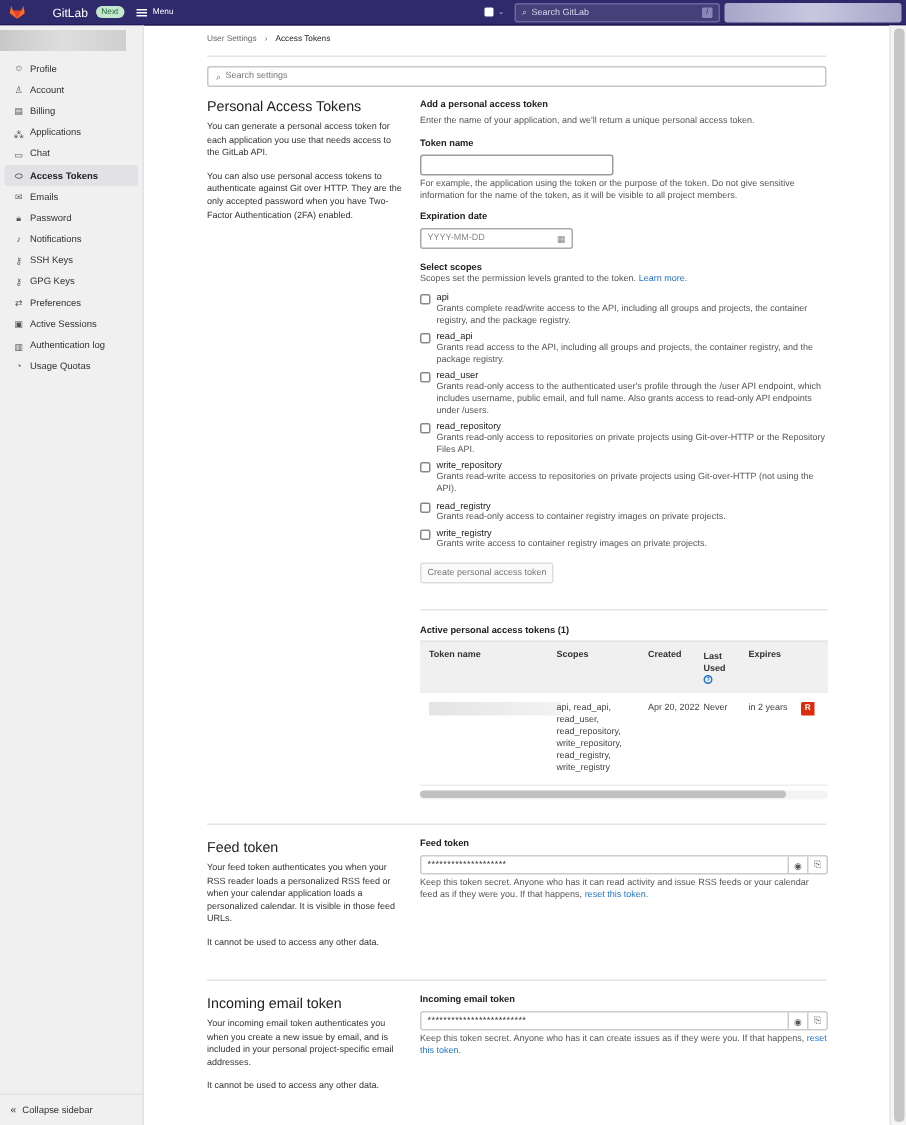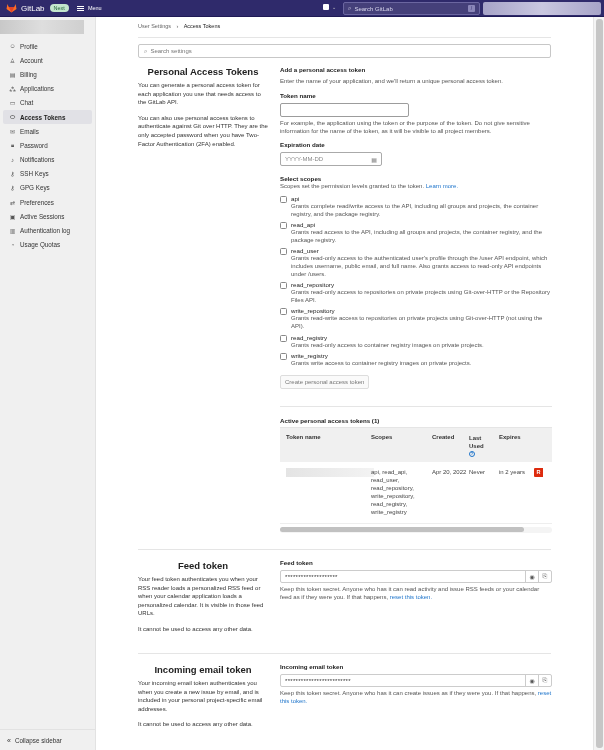--- a/index.html
+++ b/index.html
@@ -4,21 +4,21 @@
 <style>
   * { box-sizing: border-box; margin: 0; padding: 0; }
   html, body { width: 604px; height: 750px; overflow: hidden; }
   body { font-family: "Liberation Sans", sans-serif; font-size: 6.5px; color: #303030; background: #fff; position: relative; }
   a { color: #1f75cb; text-decoration: none; }
 
   
   .topbar { position: absolute; left: 0; top: 0; width: 604px; height: 17px; background: #2f2a6b; display: flex; align-items: center; border-bottom: 1px solid #1f1a55; }
   .logo { display: flex; align-items: center; margin-left: 6px; }
   .logo svg { width: 11px; height: 10px; }
-  .logo-text { color: #fff; font-size: 8px; margin-left: 4px; }
+  .logo-text { color: #fff; font-size: 8px; margin-left: 18px; }
   .next-badge { background: #c3e6cd; color: #24663b; font-size: 5.5px; border-radius: 6px; padding: 1px 4px; margin-left: 5px; }
   .menu-btn { display: flex; align-items: center; margin-left: 8px; color: #fff; font-size: 5.5px; }
   .hamburger { width: 7px; height: 5px; border-top: 1px solid #fff; border-bottom: 1px solid #fff; position: relative; margin-right: 4px; }
   .hamburger:after { content: ""; position: absolute; left: 0; top: 1px; width: 7px; height: 1px; background: #fff; }
   .new-btn { position: absolute; left: 323px; top: 4px; display: flex; align-items: center; color: #fff; }
   .new-btn .sq { width: 6px; height: 6px; background: #fff; border-radius: 1px; }
   .new-btn .chev { font-size: 5px; margin-left: 3px; color: #ccc; }
   .searchbar { position: absolute; left: 343px; top: 2px; width: 137px; height: 13px; background: #45407a; border: 1px solid #6b66a0; border-radius: 2px; display: flex; align-items: center; color: #d8d6ec; font-size: 6px; padding-left: 4px; }
   .searchbar .slash { position: absolute; right: 4px; top: 2px; width: 7px; height: 7px; background: #8a86b8; color: #2f2a6b; font-size: 5px; text-align: center; line-height: 7px; border-radius: 1px; }
   .user-blur { position: absolute; left: 483px; top: 2px; width: 118px; height: 13px; background: linear-gradient(90deg, #a7a4c8, #c9c7e0, #a7a4c8); border-radius: 2px; }
@@ -36,21 +36,21 @@
   
   .main { position: absolute; left: 97px; top: 17px; width: 496px; height: 733px; }
   .breadcrumb { position: absolute; left: 41px; top: 6px; font-size: 5.5px; color: #666; }
   .breadcrumb .sep { margin: 0 4px; }
   .breadcrumb .current { color: #222; }
   .bc-line { position: absolute; left: 41px; top: 20px; width: 413px; height: 1px; background: #e5e5e5; }
   .settings-search { position: absolute; left: 41px; top: 27px; width: 413px; height: 14px; border: 1px solid #c7c7c7; border-radius: 2px; display: flex; align-items: center; padding-left: 5px; color: #777; font-size: 6px; }
   .settings-search .mag { margin-right: 3px; font-size: 6px; }
 
   .left-col { position: absolute; left: 41px; width: 130px; }
-  .left-col h2 { font-size: 9.5px; font-weight: bold; color: #222; margin-bottom: 4px; text-align: center; }
+  .left-col h2 { font-size: 9.5px; font-weight: normal; color: #222; margin-bottom: 4px; }
   .left-col p { font-size: 6px; line-height: 8.6px; color: #333; margin-bottom: 7px; }
 
   .right-col { position: absolute; left: 183px; width: 272px; }
   .label-b { font-size: 6.2px; font-weight: bold; color: #222; }
   .muted { font-size: 6px; color: #555; line-height: 8px; }
   .input { border: 1px solid #9c9c9c; border-radius: 2px; height: 14px; background: #fff; }
   .date-input { width: 102px; height: 14px; border: 1px solid #aaa; border-radius: 2px; display: flex; align-items: center; justify-content: space-between; padding: 0 4px; color: #888; font-size: 6px; }
   .scope { display: flex; margin-top: 3px; }
   .cb { width: 7px; height: 7px; border: 1px solid #888; border-radius: 1.5px; margin-right: 4px; margin-top: 1px; flex-shrink: 0; background: #fff; }
   .scope .name { font-size: 6.2px; color: #222; }

